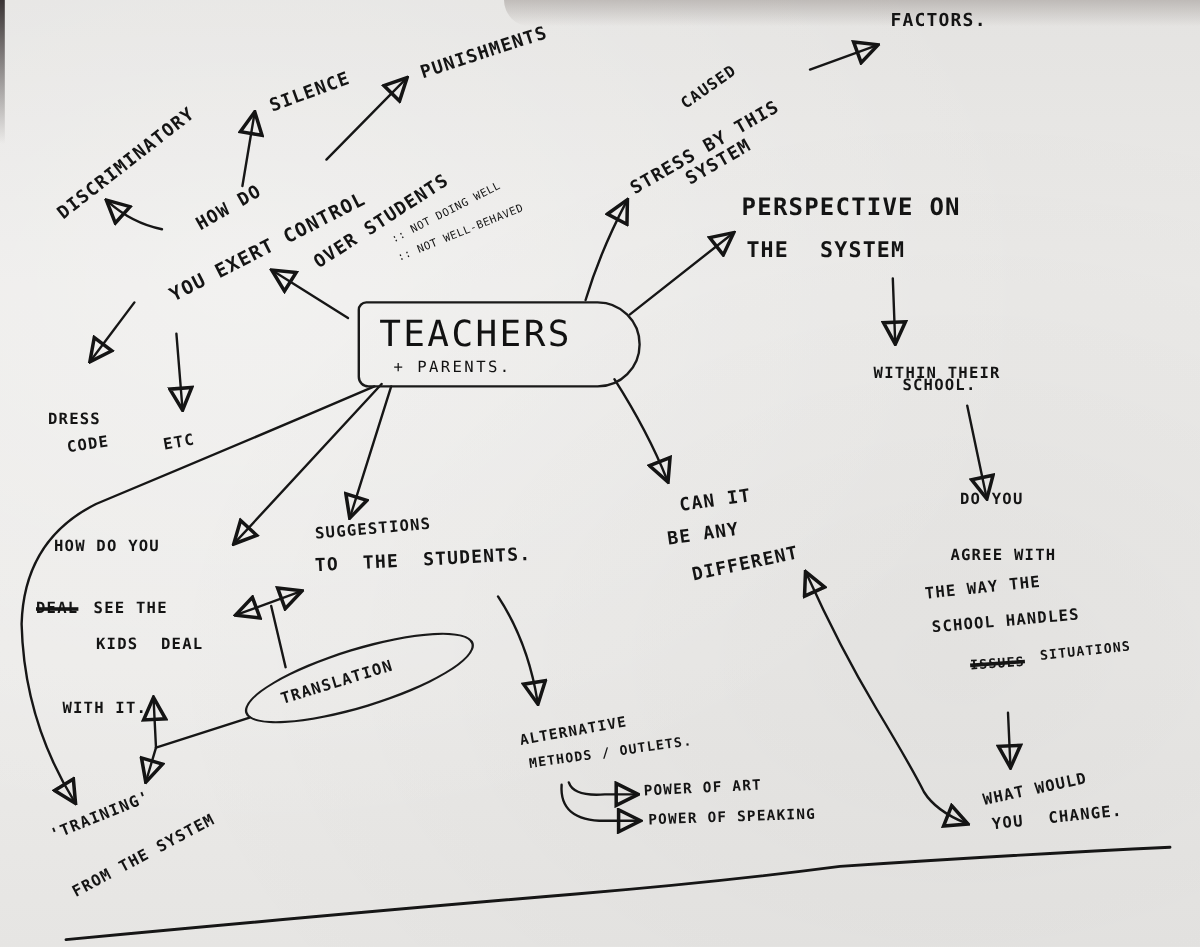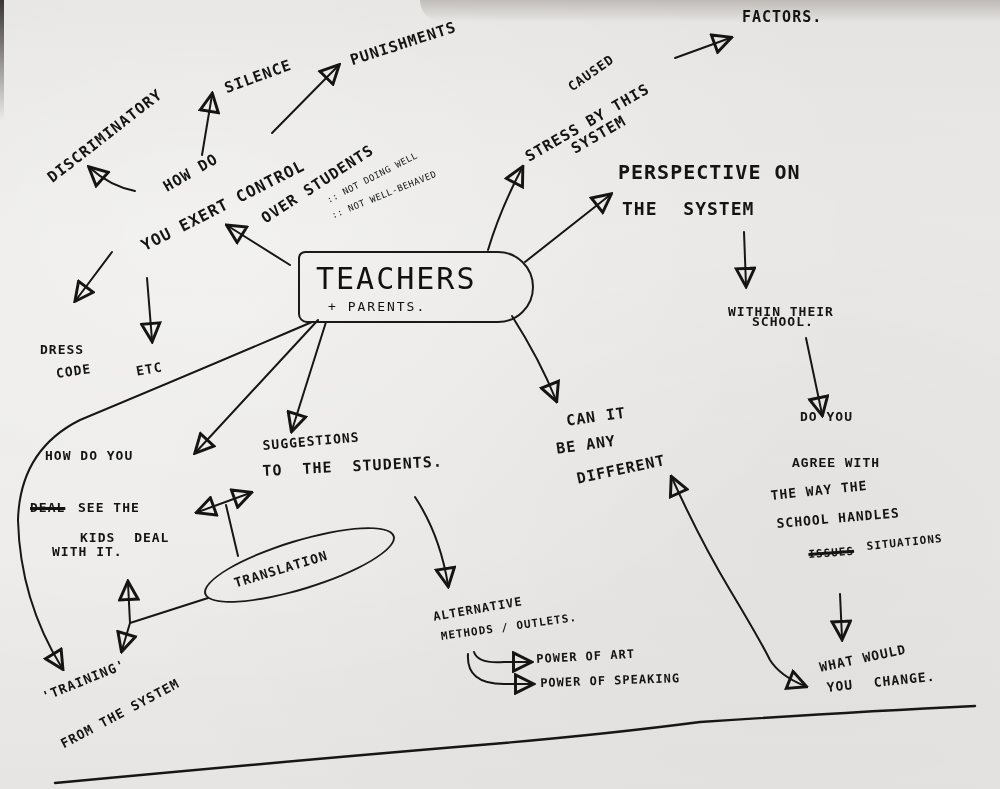--- a/index.html
+++ b/index.html
@@ -155,38 +155,38 @@
 <div class="node md" style="left:522px;top:150px;transform:rotate(-30deg);">stress by this</div>
 <div class="node md" style="left:568px;top:142px;transform:rotate(-30deg);">system</div>
 <div class="node md" style="left:742px;top:8px;">Factors.</div>
 
 <div class="node lg" style="left:618px;top:160px;font-size:20px;">Perspective on</div>
 <div class="node lg" style="left:622px;top:198px;font-size:18px;word-spacing:14px;">the system</div>
 <div class="node sm" style="left:728px;top:304px;">Within their</div>
 <div class="node sm" style="left:752px;top:314px;">school.</div>
 
 <div class="node sm" style="left:800px;top:409px;">Do you</div>
-<div class="node sm" style="left:792px;top:456px;font-family:Liberation Mono, monospace;">agree with</div>
+<div class="node sm" style="left:792px;top:456px;">agree with</div>
 <div class="node sm" style="left:770px;top:488px;transform:rotate(-6deg);">the way the</div>
 <div class="node sm" style="left:776px;top:516px;transform:rotate(-5deg);">school handles</div>
 <div class="node sm strike" style="left:808px;top:548px;transform:rotate(-4deg);font-size:11px;">issues</div>
 <div class="node sm" style="left:866px;top:540px;transform:rotate(-6deg);font-size:11px;">situations</div>
 
 <div class="node sm" style="left:818px;top:660px;transform:rotate(-12deg);">What would</div>
 <div class="node sm" style="left:826px;top:680px;transform:rotate(-6deg);word-spacing:12px;">you change.</div>
 
 <div class="node md" style="left:565px;top:412px;transform:rotate(-8deg);">Can it</div>
 <div class="node md" style="left:555px;top:440px;transform:rotate(-8deg);">be any</div>
 <div class="node md" style="left:575px;top:470px;transform:rotate(-12deg);">different</div>
 
 <div class="node sm" style="left:45px;top:448px;">How do you</div>
 <div class="node sm strike" style="left:30px;top:500px;">deal</div>
 <div class="node sm" style="left:78px;top:500px;text-align:right;">see the</div>
 <div class="node sm" style="left:80px;top:530px;word-spacing:10px;">kids deal</div>
-<div class="node sm" style="left:52px;top:544px;text-align:right;">with it.</div>
+<div class="node sm" style="left:52px;top:583px;text-align:right;">with it.</div>
 <div class="node sm" style="left:40px;top:690px;transform:rotate(-22deg);">'Training'</div>
 <div class="node sm" style="left:58px;top:738px;transform:rotate(-28deg);">from the system</div>
 
 <div class="node sm" style="left:262px;top:438px;transform:rotate(-5deg);">Suggestions</div>
 <div class="node md" style="left:262px;top:462px;transform:rotate(-3deg);word-spacing:10px;">to the students.</div>
 
 <div class="oval">
   <div class="oval-label" style="text-transform:uppercase;">Translation</div>
 </div>
 

